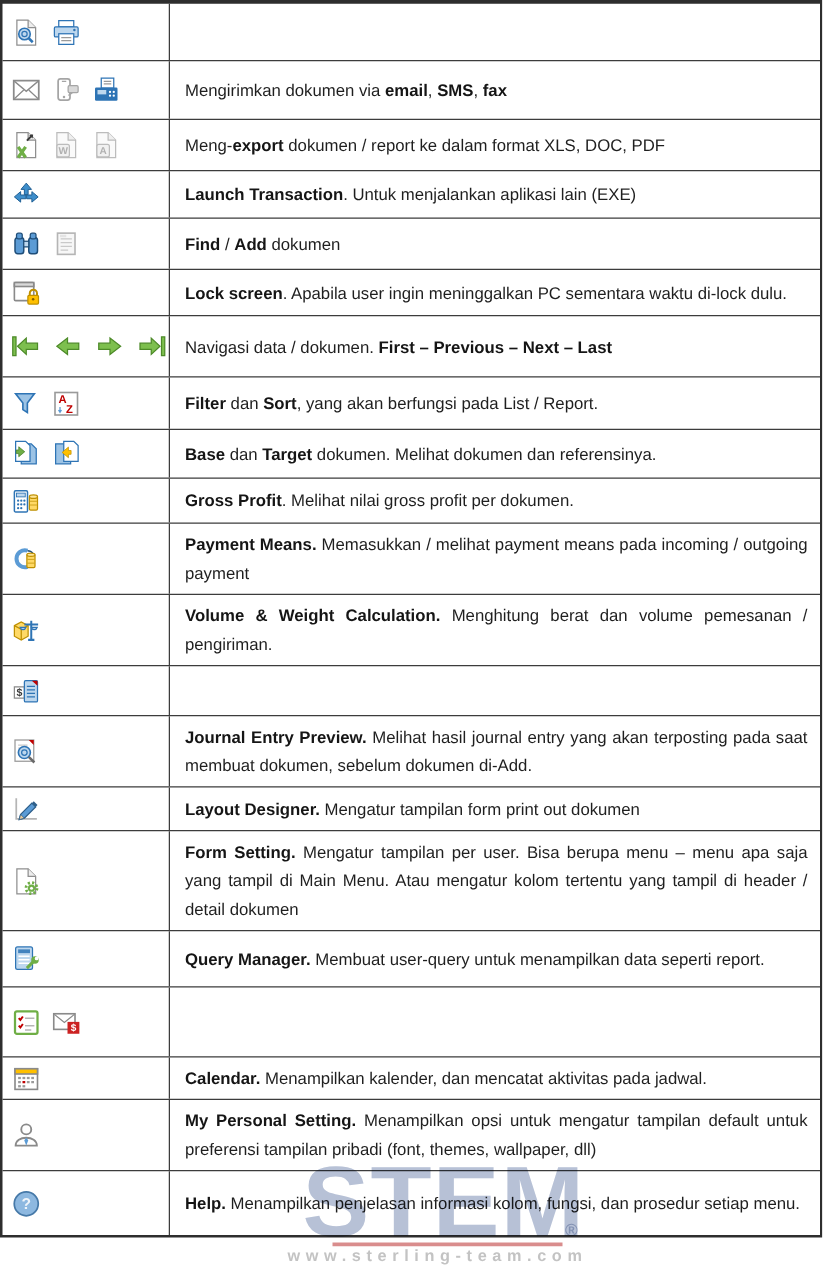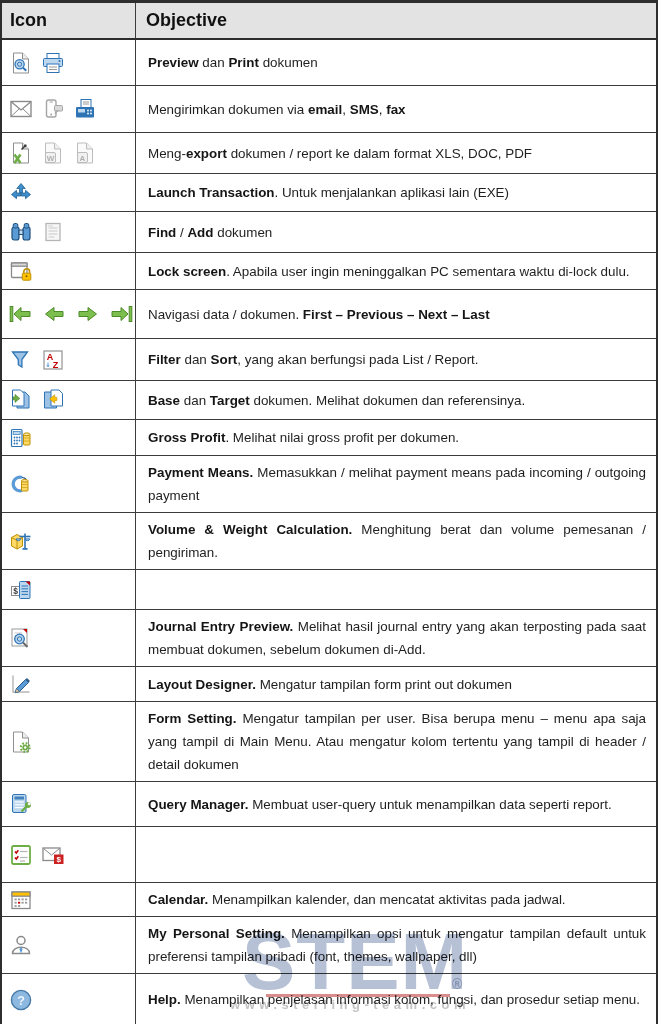--- a/index.html
+++ b/index.html
@@ -50,28 +50,20 @@
   .wm-brand{top:922px;left:242px;font-size:80px;font-weight:700;letter-spacing:1px;line-height:1;color:#b7c1d6;}
   .wm-reg{top:976px;left:452px;font-size:14px;font-weight:700;color:#b7c1d6;}
   .wm-line{top:994px;left:266px;width:184px;height:3px;background:#c4504f;opacity:.65;z-index:6;}
   .wm-url{top:997px;left:40px;width:620px;text-align:center;font-size:13px;font-weight:700;letter-spacing:4.5px;color:#c3c3c3;}
 </style>
 </head>
 <body>
 
 <div class="page">
   <div class="doc-table">
-    <div class="hdr">
-      <div class="c1">
-        <span class="hdr-label">Icon</span>
-      </div>
-      <div class="c2">
-        <span class="hdr-label">Objective</span>
-      </div>
-    </div>
     <div id="rows">
         <div class="row">
           <div class="icon-cell">
             <span class="ic">
               <svg viewBox="0 0 24 24" width="24" height="24" xmlns="http://www.w3.org/2000/svg">
                 <path d="M4.5 2h9l6 6v14h-15z" fill="#fff" stroke="#8f8f8f"></path>
                 <path d="M13.5 2v6h6" fill="#ededed" stroke="#8f8f8f"></path>
                 <circle cx="10.6" cy="13.2" r="4.6" fill="#bdd7ee" stroke="#2e74b5" stroke-width="1.3"></circle>
                 <circle cx="10.6" cy="13.2" r="2.1" fill="none" stroke="#2e74b5"></circle>
                 <line x1="14" y1="16.6" x2="17.2" y2="19.8" stroke="#2e74b5" stroke-width="2"></line>
@@ -80,23 +72,20 @@
             <span class="ic">
               <svg viewBox="0 0 24 24" width="24" height="24" xmlns="http://www.w3.org/2000/svg">
                 <rect x="6" y="2.5" width="12" height="5" fill="#fff" stroke="#2e74b5"></rect>
                 <rect x="2.5" y="7.5" width="19" height="8" rx="1" fill="#bdd7ee" stroke="#2e74b5"></rect>
                 <rect x="6" y="13" width="12" height="8.5" fill="#fff" stroke="#2e74b5"></rect>
                 <line x1="8" y1="16" x2="16" y2="16" stroke="#9a9a9a"></line>
                 <line x1="8" y1="18.5" x2="16" y2="18.5" stroke="#9a9a9a"></line>
                 <circle cx="18.5" cy="10" r="1" fill="#2e74b5"></circle>
               </svg>
             </span>
-          </div>
-          <div class="text-cell">
-            <span class="txt"><b>Preview</b><span> dan </span><b>Print</b><span> dokumen</span></span>
           </div>
         </div>
         <div class="row">
           <div class="icon-cell">
             <span class="ic">
               <svg viewBox="0 0 24 24" width="24" height="24" xmlns="http://www.w3.org/2000/svg">
                 <rect x="2" y="4.5" width="20" height="15" fill="#fff" stroke="#8a8a8a" stroke-width="1.4"></rect>
                 <path d="M2.5 5l9.5 8 9.5-8" fill="none" stroke="#8a8a8a" stroke-width="1.3"></path>
                 <path d="M2.5 19l7.5-7M21.5 19l-7.5-7" fill="none" stroke="#8a8a8a"></path>
               </svg>

